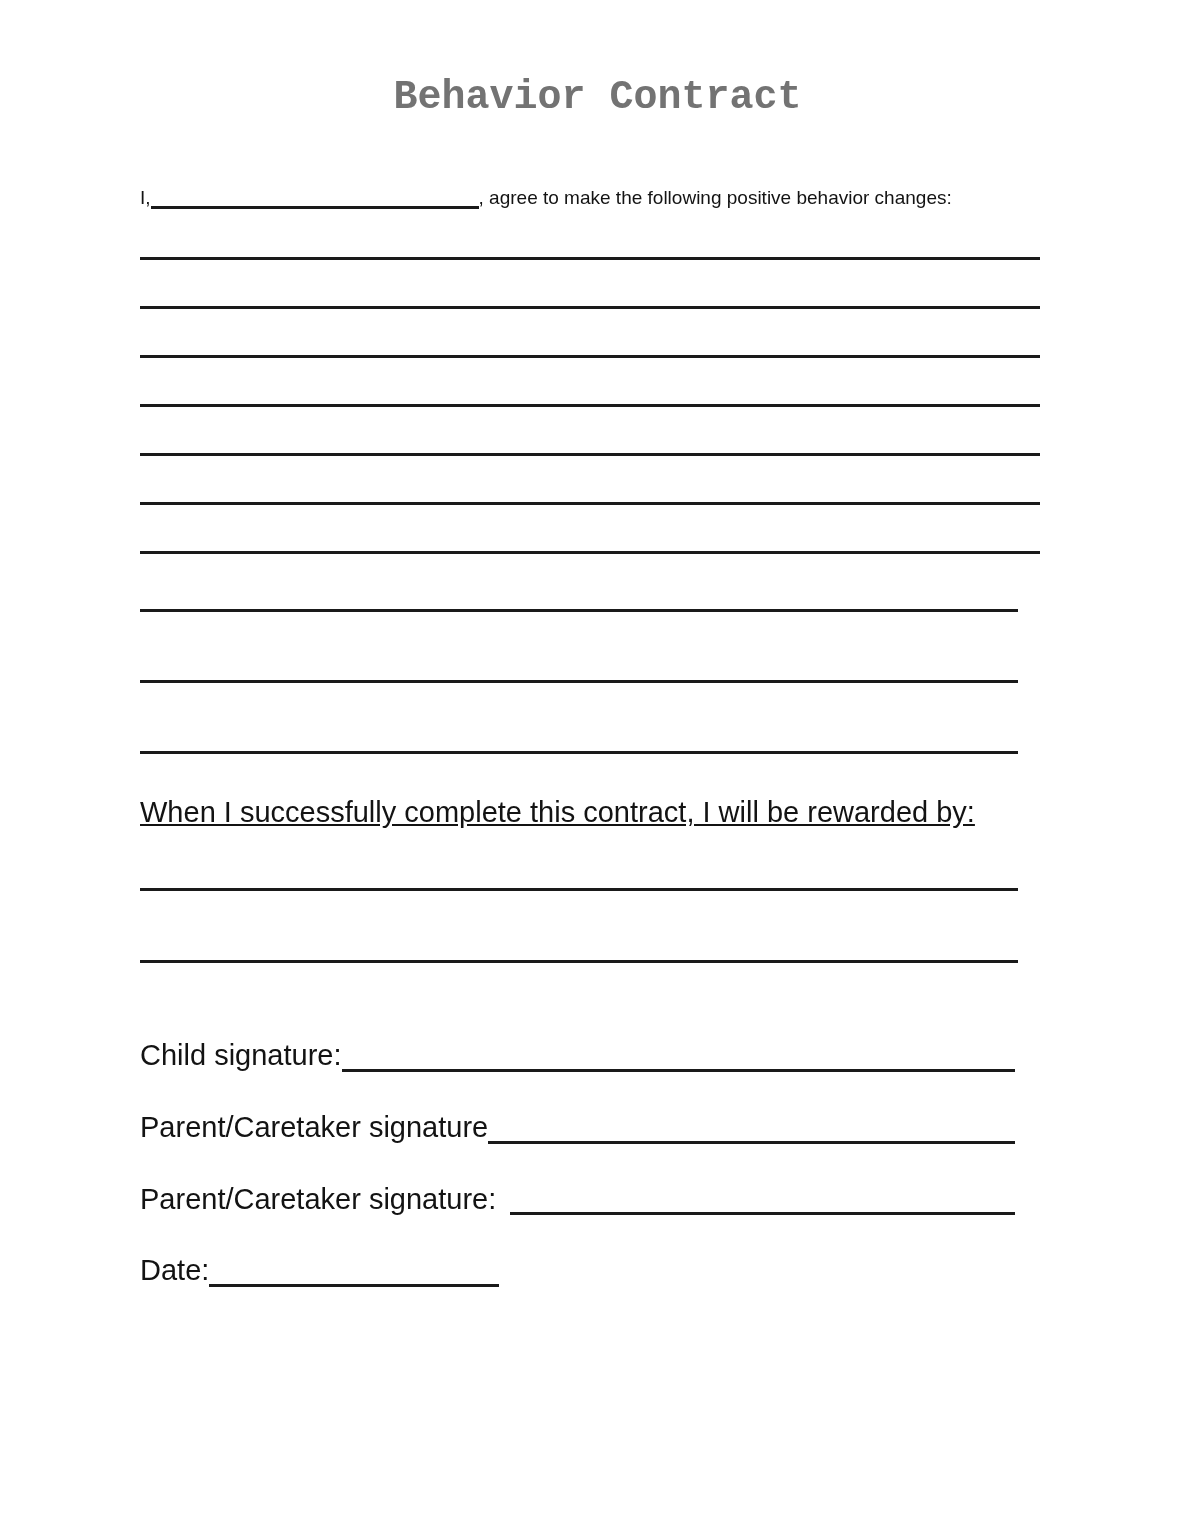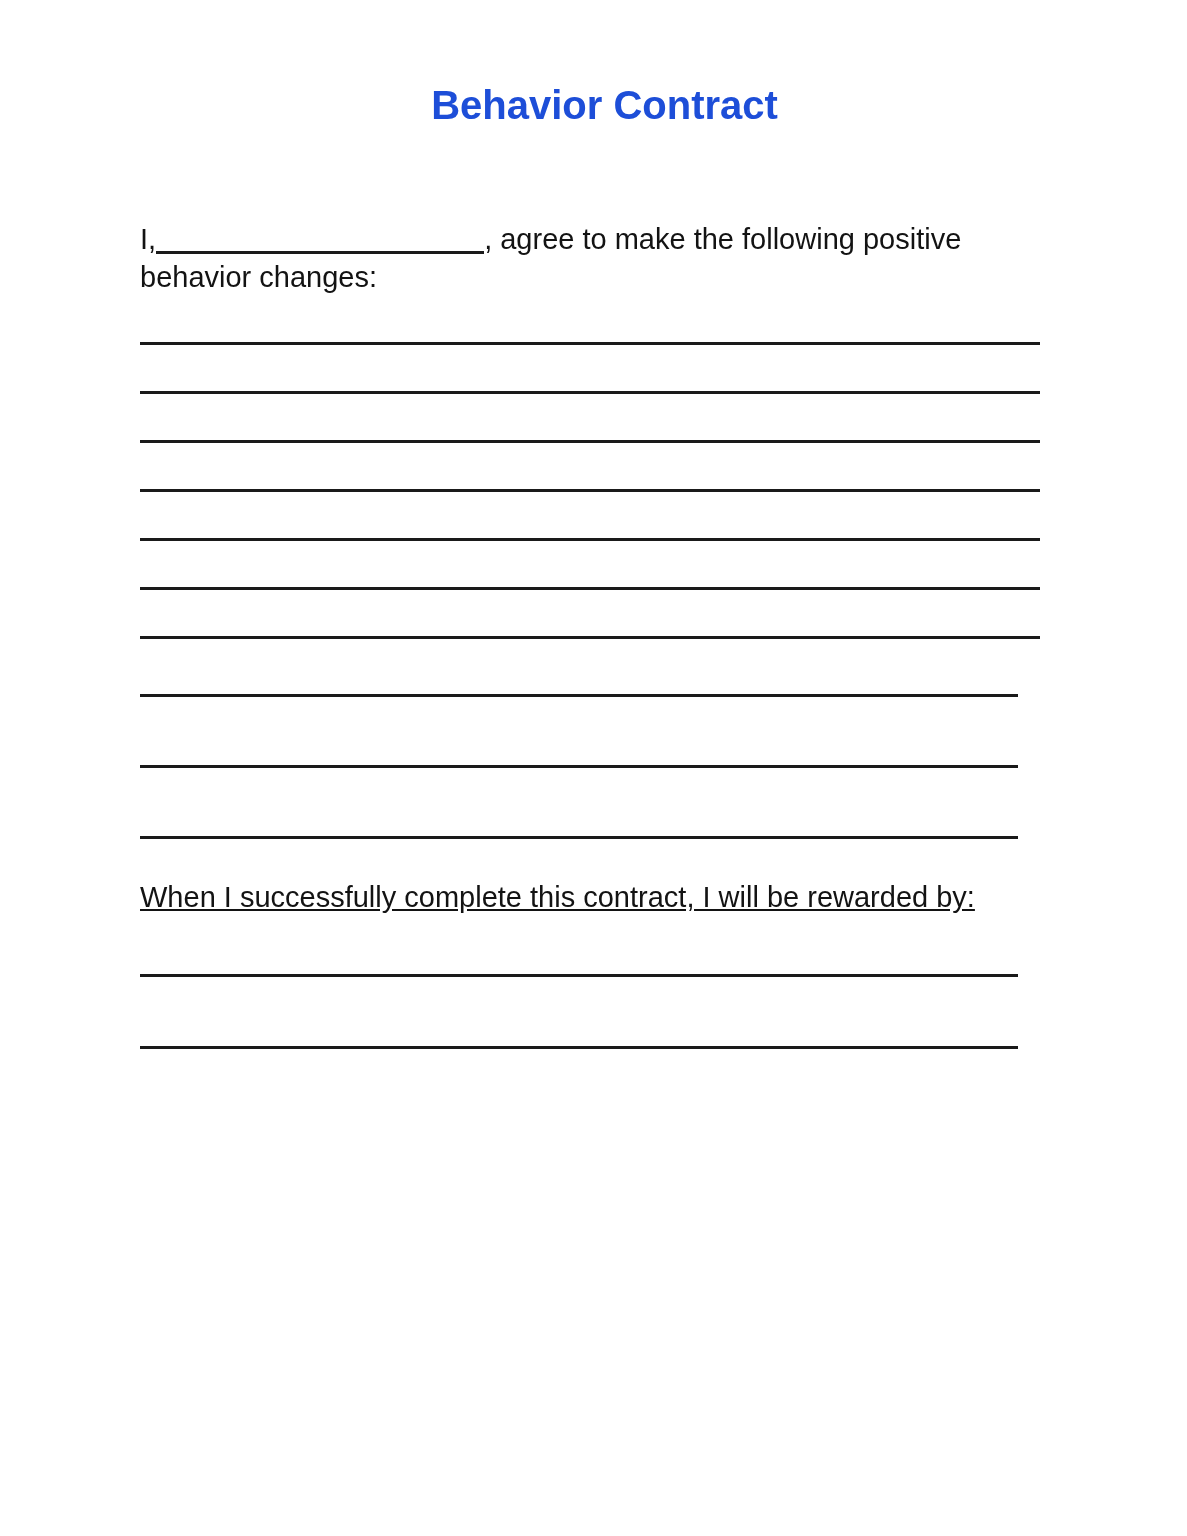--- a/index.html
+++ b/index.html
@@ -13,31 +13,32 @@
     height: 1536px;
     background: #ffffff;
     box-sizing: border-box;
     padding: 70px 140px 0 140px;
     font-family: "Liberation Sans", "DejaVu Sans", sans-serif;
     color: #131313;
     overflow: hidden;
   }
   .title {
     width: 907px;
-    margin: 11px;
+    margin: 4px;
     text-align: center;
     font-size: 40px;
     line-height: 1.2;
     font-weight: 700;
-    color: #1d4ed8;
+    color: #737373;
+    font-family: Liberation Mono, monospace;
   }
   .intro {
     width: 900px;
-    margin: 92px 0 0 0;
-    font-size: 29px;
+    margin: 64px 0 0 0;
+    font-size: 19px;
     line-height: 1.3;
   }
   .intro .name-blank {
     display: inline-block;
     width: 328px;
     border-bottom: 3px solid #1a1a1a;
     vertical-align: -5px;
   }
   .blank-line {
     border-top: 3px solid #1a1a1a;
@@ -101,13 +102,36 @@
       <div class="blank-line narrow"></div>
     </div>
 
   <p class="prompt reward">When I successfully complete this contract, I will be rewarded by:</p>
 
   <div class="sec3">
       <div class="blank-line narrow"></div>
       <div class="blank-line narrow"></div>
     </div>
 
+  <div class="signatures">
+
+    <div class="sig-row">
+      <span class="label">Child signature:</span>
+      <span class="sig-line"></span>
+    </div>
+
+    <div class="sig-row">
+      <span class="label">Parent/Caretaker signature</span>
+      <span class="sig-line"></span>
+    </div>
+
+    <div class="sig-row">
+      <span class="label">Parent/Caretaker signature:</span>
+      <span class="sig-line gap"></span>
+    </div>
+
+    <div class="sig-row">
+      <span class="label">Date:</span>
+      <span class="sig-line date-line"></span>
+    </div>
+
+  </div>
 </div>
 
 </body></html>

